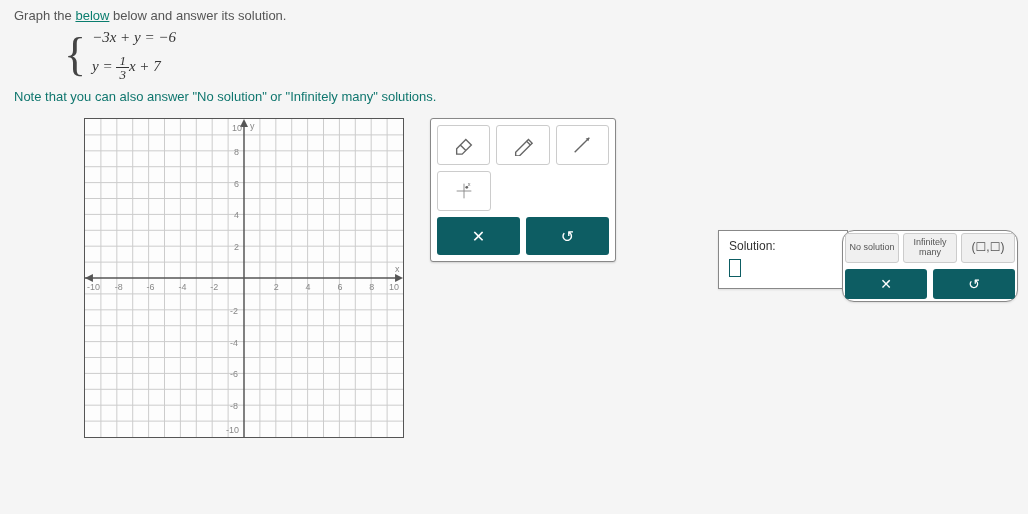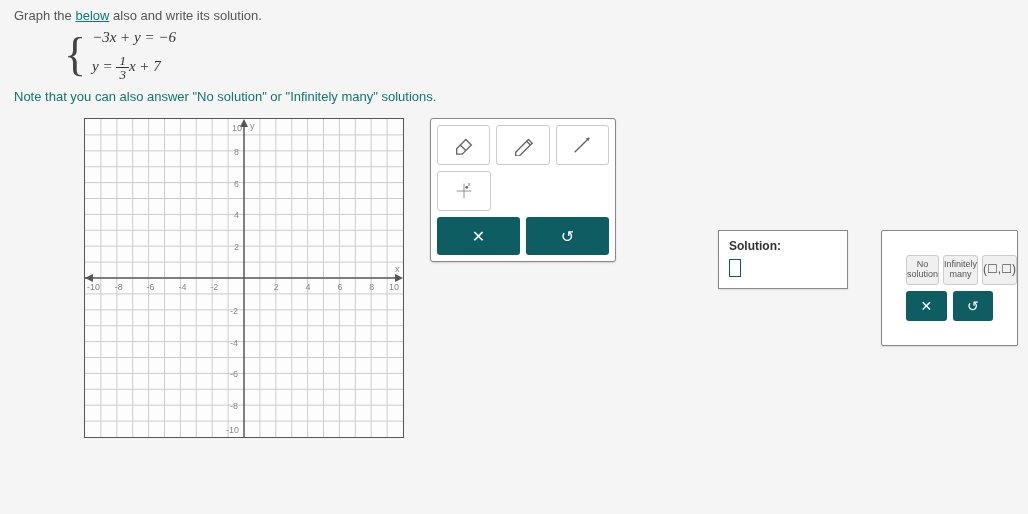--- a/index.html
+++ b/index.html
@@ -85,49 +85,49 @@
     font-size:16px; cursor:pointer;
   }
   .blank-fill { flex:2; }
   
   .solution-panel {
     position:absolute; right:180px; top:230px;
     width:130px; background:#fff; border:1px solid #888;
     padding:8px 10px; font-size:12px; color:#333;
     box-shadow: 0 1px 2px rgba(0,0,0,0.1);
   }
-  .solution-panel .label { font-weight:bold; margin-bottom:6px; }
+  .solution-panel .label { font-weight:normal; margin-bottom:6px; }
   .cursor-box {
     display:inline-block; width:12px; height:18px;
     border:1px solid #0d5d63; background:#fff;
   }
   
   .answer-panel {
     position:absolute; right:10px; top:230px;
-    width:137px; background:#fff; border:1px solid #888;
-    padding:24px; border-radius:2px;
+    width:176px; background:#fff; border:1px solid #888;
+    padding:2px; border-radius:12px;
     box-shadow: 0 1px 2px rgba(0,0,0,0.1);
   }
   .answer-row { display:flex; gap:4px; margin-bottom:6px; }
   .opt-btn {
     flex:1; height:30px; display:flex; align-items:center; justify-content:center;
     background:#f0f0f0; border:1px solid #ccc; border-radius:3px;
     font-size:9px; text-align:center; color:#555; cursor:pointer;
     line-height:1.1;
   }
   .opt-btn.pair { font-size:12px; }
   .answer-actions { display:flex; gap:6px; }
   .answer-actions .action-btn { height:30px; font-size:14px; }
 </style>
 </head>
 <body>
 
 <div class="page">
   <div class="question-text">
-    <span>Graph the </span><span class="link">below</span><span> also and write its solution.</span>
+    <span>Graph the </span><span class="link">below</span><span> below and answer its solution.</span>
   </div>
 
   <div class="system-brace">
     <span class="brace">{</span>
     <div class="eqs">
       <div class="eq">−3x + y = −6</div>
       <div class="eq">
         <span>y = </span><span class="frac"><span class="n">1</span><span class="d">3</span></span><span>x + 7</span>
       </div>
     </div>

